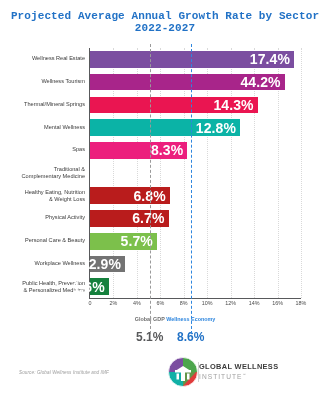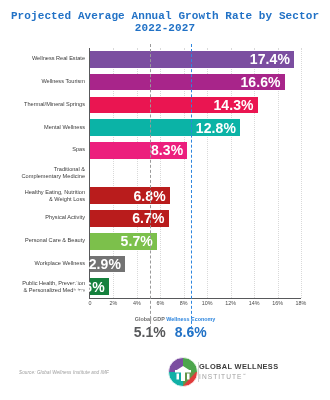--- a/index.html
+++ b/index.html
@@ -109,22 +109,22 @@
   }
   .annot .aname{
     display:block;
     font-size:5.4px;
     line-height:6.4px;
     color:#6E6E6E;
     font-weight:bold;
   }
   .annot .aval{
     display:block;
-    margin-top:2px;
-    font-size:14px;
+    margin-top:8px;
+    font-size:12px;
     font-weight:bold;
     color:#58595B;
   }
   .annot.blue .aname{color:#2E86DE;}
   .annot.blue .aval{color:#2272C6;}
 
   
   #source-note{
     position:absolute;left:19px;top:370px;
     color:#9B9B9B;
@@ -173,21 +173,21 @@
     <div id="bars">
         <div class="row" style="top: 0px;">
           <div class="cat">Wellness Real Estate</div>
           <div class="bar" style="width: 203.967px; background: rgb(123, 78, 160);">
             <span class="val">17.4%</span>
           </div>
         </div>
         <div class="row" style="top: 22.7273px;">
           <div class="cat">Wellness Tourism</div>
           <div class="bar" style="width: 194.589px; background: rgb(168, 37, 138);">
-            <span class="val">16.6%</span>
+            <span class="val">44.2%</span>
           </div>
         </div>
         <div class="row" style="top: 45.4545px;">
           <div class="cat">Thermal/Mineral Springs</div>
           <div class="bar" style="width: 167.628px; background: rgb(234, 21, 81);">
             <span class="val">14.3%</span>
           </div>
         </div>
         <div class="row" style="top: 68.1818px;">
           <div class="cat">Mental Wellness</div>

